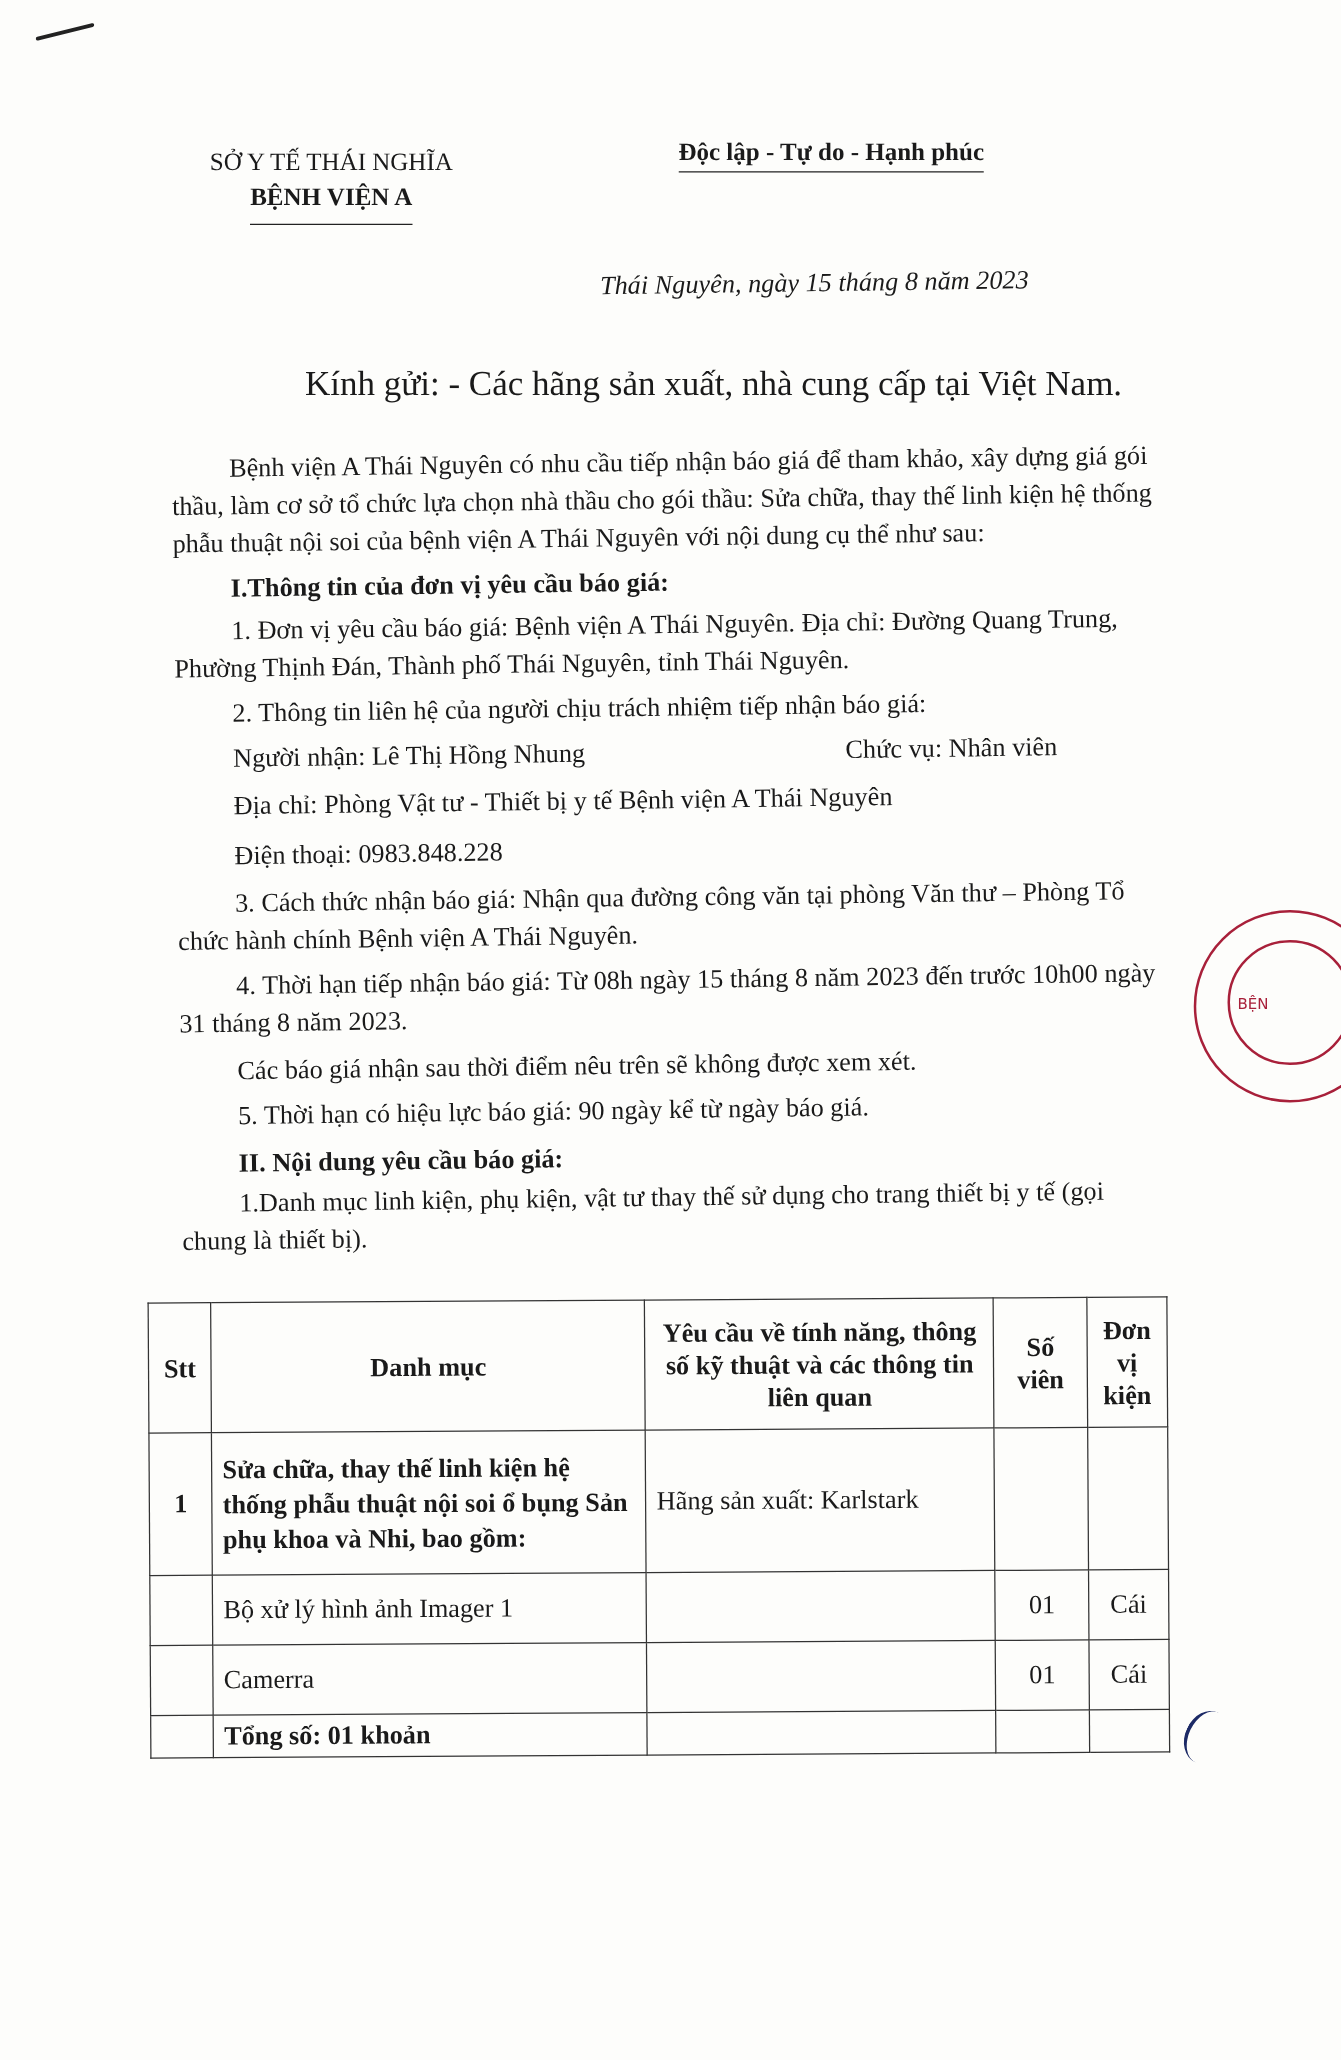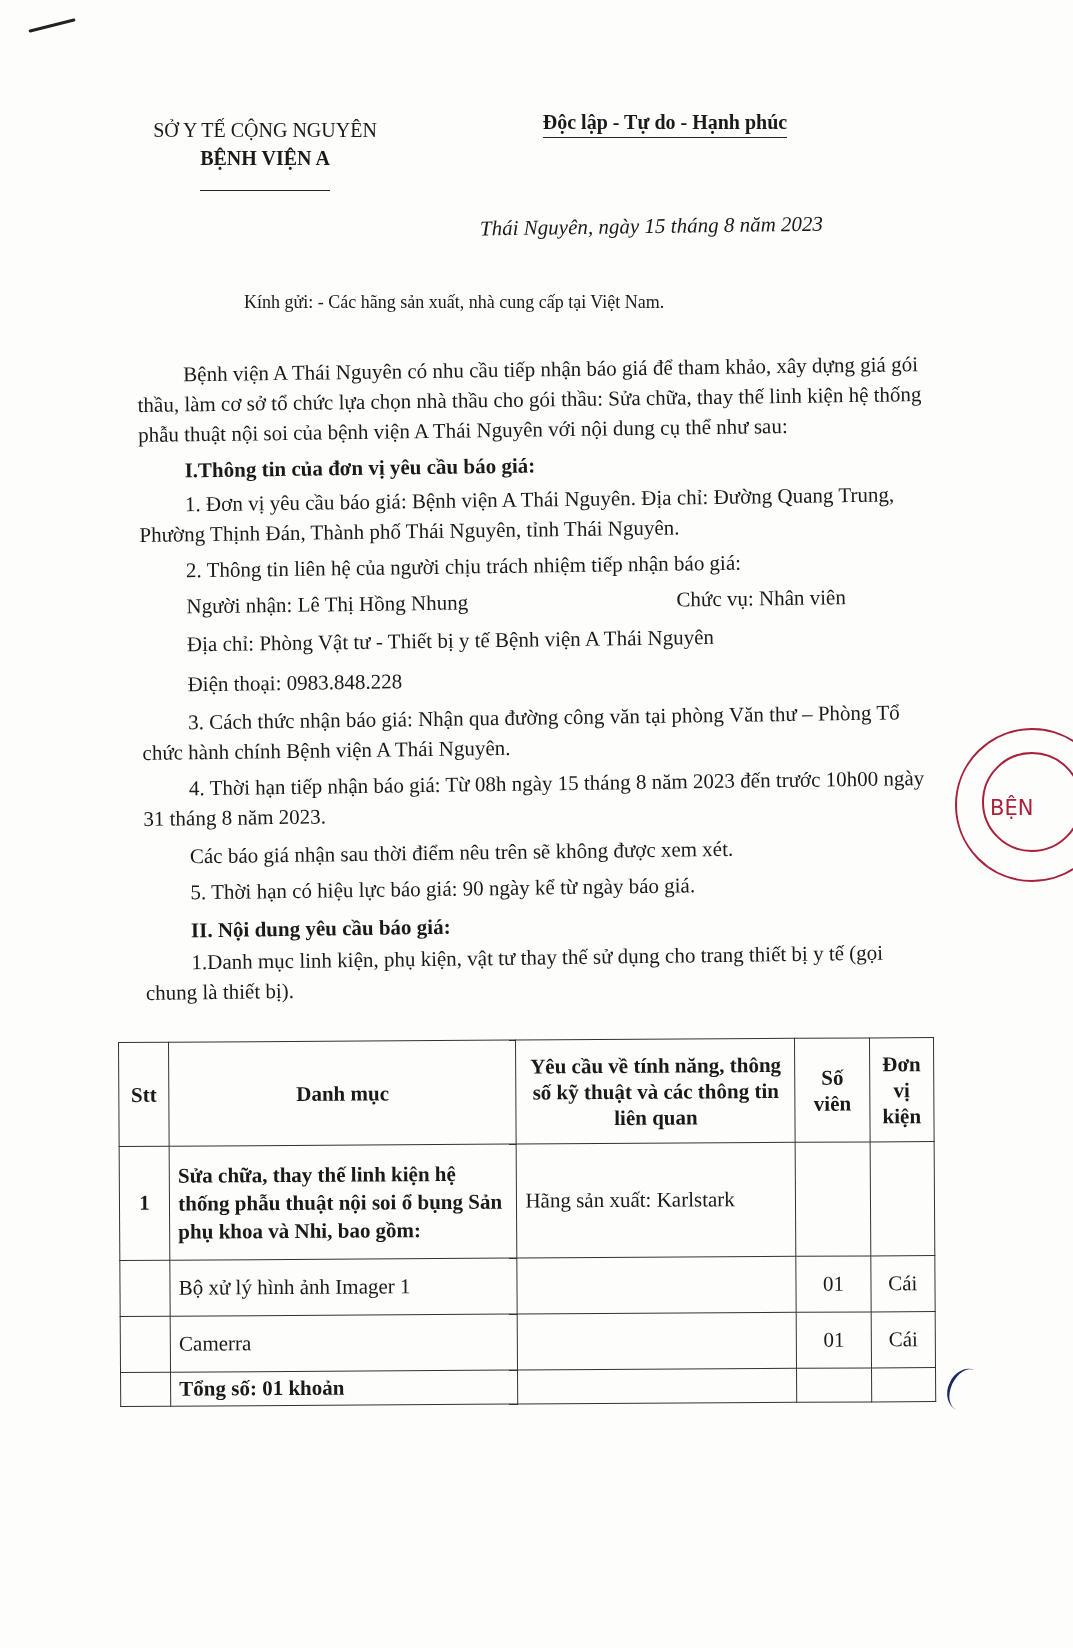--- a/index.html
+++ b/index.html
@@ -1,47 +1,47 @@
 <!DOCTYPE html>
 <html><head>
 <meta charset="utf-8">
 <style>
   html, body { margin:0; padding:0; }
   body { width:1073px; height:1648px; background:#fdfdfb; position:relative; overflow:hidden;
          font-family:"Liberation Serif","DejaVu Serif",serif; color:#1a1a1a; }
   .abs { position:absolute; }
   .scribble { left:28px; top:24px; width:48px; height:3px; background:#222; transform:rotate(-14deg); border-radius:2px; }
   .hdr-left { left:140px; top:116px; width:250px; text-align:center; font-size:20px; line-height:28px; }
-  .hdr-left .b { font-weight:bold; display:inline-block; border-bottom:1.5px solid #222; padding-bottom:18px; }
+  .hdr-left .b { font-weight:bold; display:inline-block; border-bottom:1.5px solid #222; padding-bottom:7px; }
   .hdr-right { left:440px; top:108px; width:450px; text-align:center; font-size:20px; line-height:28px; font-weight:bold; }
   .hdr-right .u { display:inline-block; border-bottom:1.5px solid #222; padding-bottom:1px; }
   .date { left:480px; top:214px; font-size:21px; font-style:italic; transform:rotate(-0.8deg); }
-  .kg { left:244px; top:292px; font-size:18px; }
+  .kg { left:244px; top:292px; font-size:28px; }
   .body { left:137px; width:790px; font-size:21px; line-height:30px; transform:rotate(-0.8deg); transform-origin:left top; }
   .p { margin:0; }
   .ind { text-indent:46px; }
   .sec { font-weight:bold; text-indent:46px; }
   .row2 { display:flex; }
   .row2 span:first-child { width:490px; }
   table { position:absolute; left:118px; top:1042px; width:816px; border-collapse:collapse; font-size:21px; transform:rotate(-0.35deg); transform-origin:left top; }
   td, th { border:1.5px solid #333; padding:4px 8px; vertical-align:middle; }
   th { font-weight:bold; line-height:26px; }
   .c { text-align:center; }
   .stamp { left:955px; top:728px; width:150px; height:150px; border:2.5px solid #a8203a; border-radius:50%; }
   .stamp-in { left:982px; top:752px; width:96px; height:96px; border:2px solid #a8203a; border-radius:50%; }
-  .stamp-t { left:990px; top:796px; color:#a8203a; font-size:21px; font-family:"DejaVu Sans",sans-serif; }
+  .stamp-t { left:990px; top:796px; color:#a8203a; font-size:12px; font-family:"DejaVu Sans",sans-serif; }
   .sign { left:948px; top:1368px; width:32px; height:44px; border-left:3px solid #1c2a66; border-radius:50% 0 0 50%; transform:rotate(25deg); }
 </style>
 </head>
 <body>
 
 <div class="abs scribble"></div>
 
 <div class="abs hdr-left">
-  <div>SỞ Y TẾ CỘNG NGUYÊN</div>
+  <div>SỞ Y TẾ THÁI NGHĨA</div>
   <div><span class="b">BỆNH VIỆN A</span></div>
 </div>
 
 <div class="abs hdr-right">
   <div><span class="u">Độc lập - Tự do - Hạnh phúc</span></div>
 </div>
 
 <div class="abs date">Thái Nguyên, ngày 15 tháng 8 năm 2023</div>
 <div class="abs kg">Kính gửi: - Các hãng sản xuất, nhà cung cấp tại Việt Nam.</div>
 

